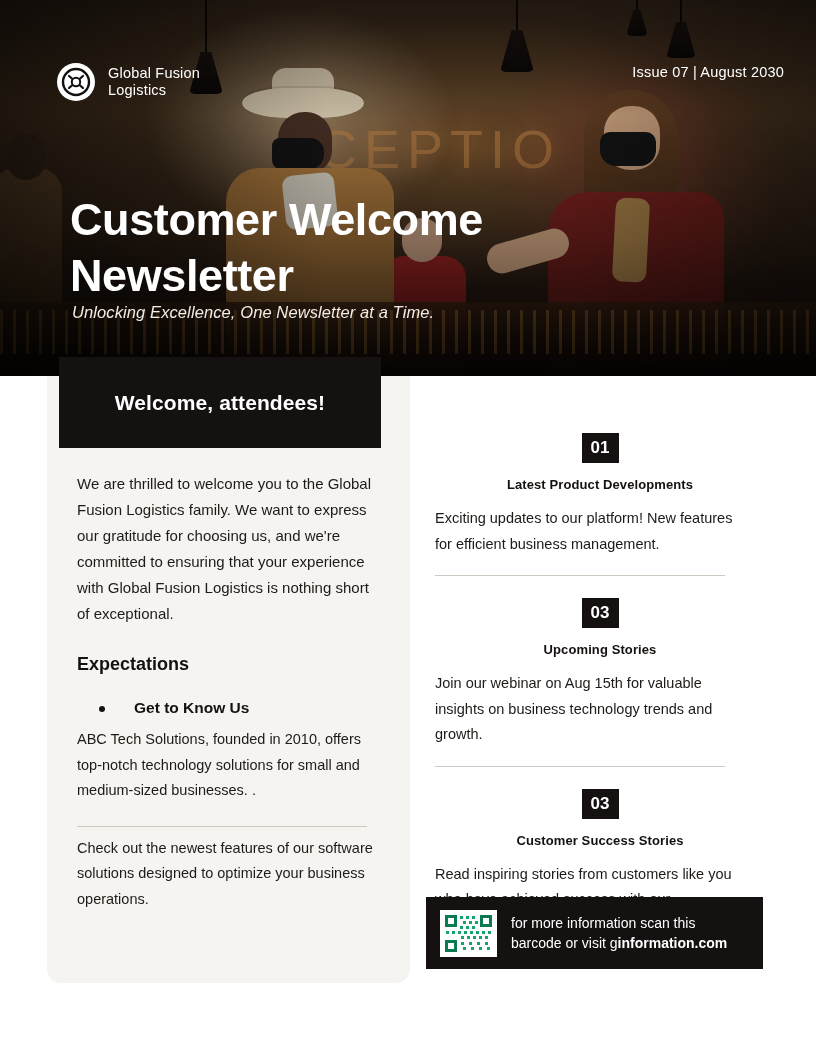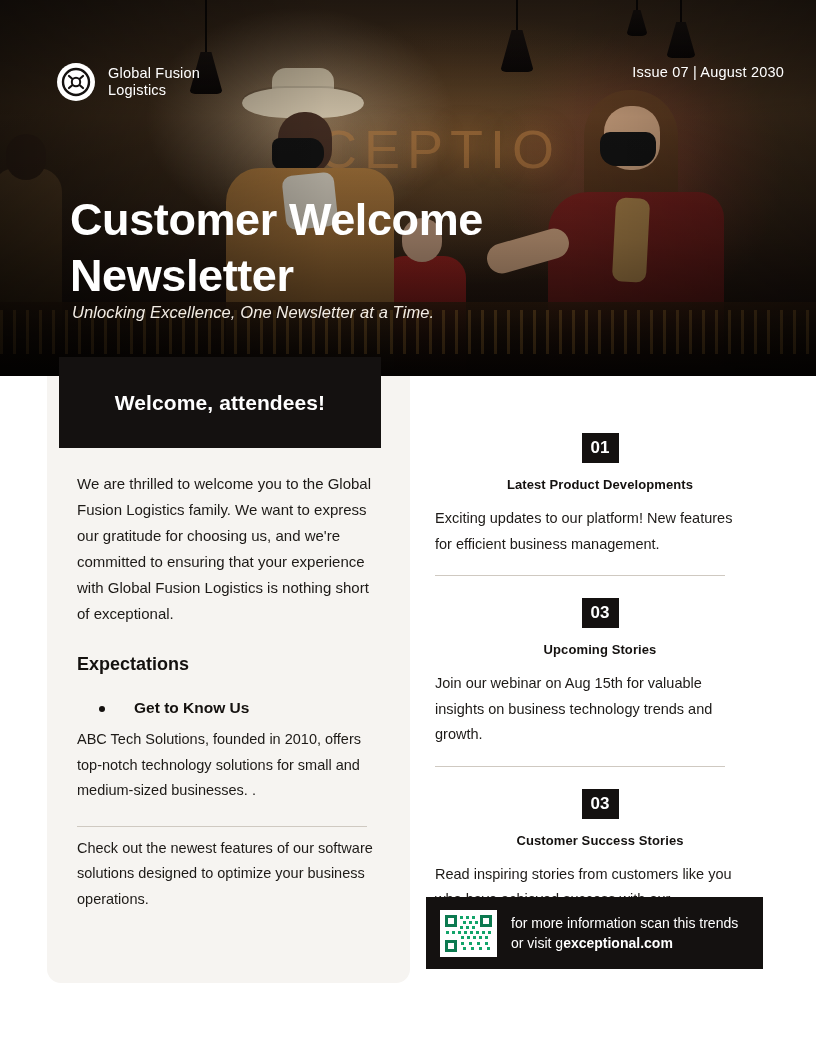--- a/index.html
+++ b/index.html
@@ -644,17 +644,17 @@
               <rect x="26" y="29" width="3" height="3"></rect>
               <rect x="34" y="29" width="3" height="3"></rect>
             <rect x="42" y="29" width="3" height="3"></rect>
             <rect x="20" y="34" width="3" height="3"></rect>
               <rect x="28" y="34" width="3" height="3"></rect>
               <rect x="36" y="34" width="3" height="3"></rect>
             <rect x="44" y="34" width="3" height="3"></rect>
           </g>
         </svg>
       </span>
-      <span class="barcode-text"><span>for more information scan this trends or visit g</span><b>exceptional.com</b></span>
+      <span class="barcode-text"><span>for more information scan this barcode or visit g</span><b>information.com</b></span>
     </div>
 
   </div>
 </div>
 
 </body></html>

